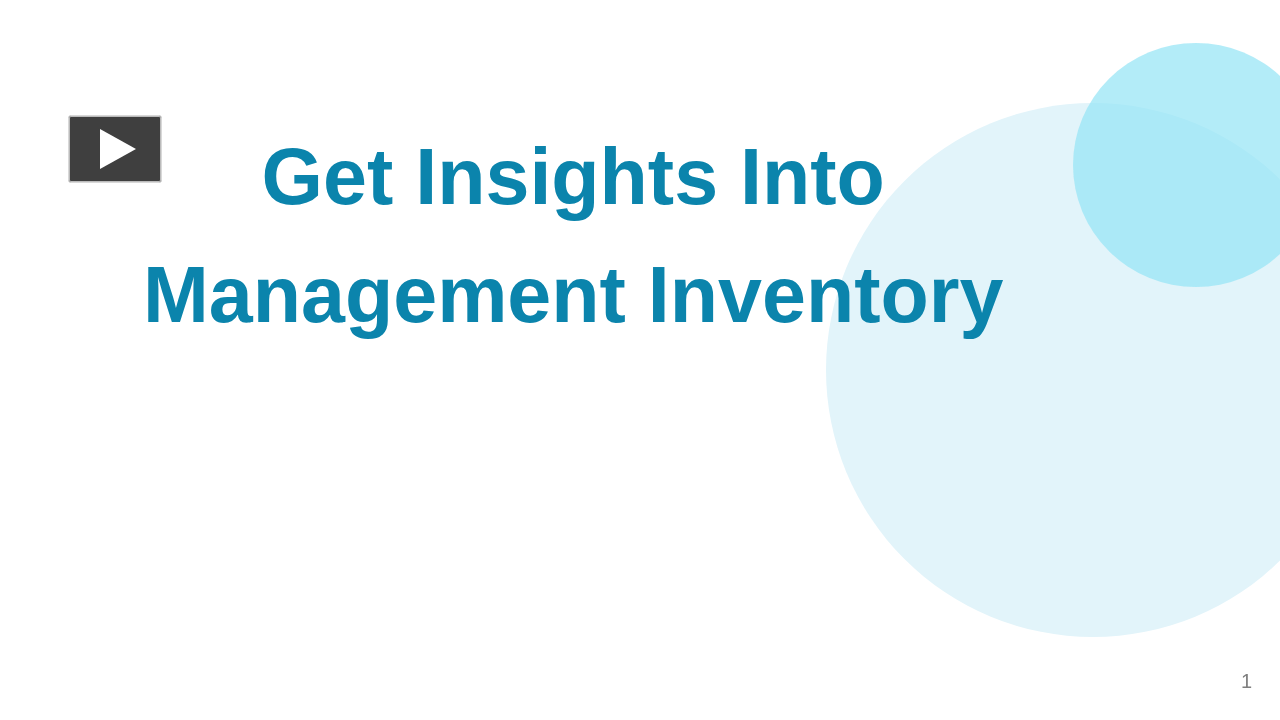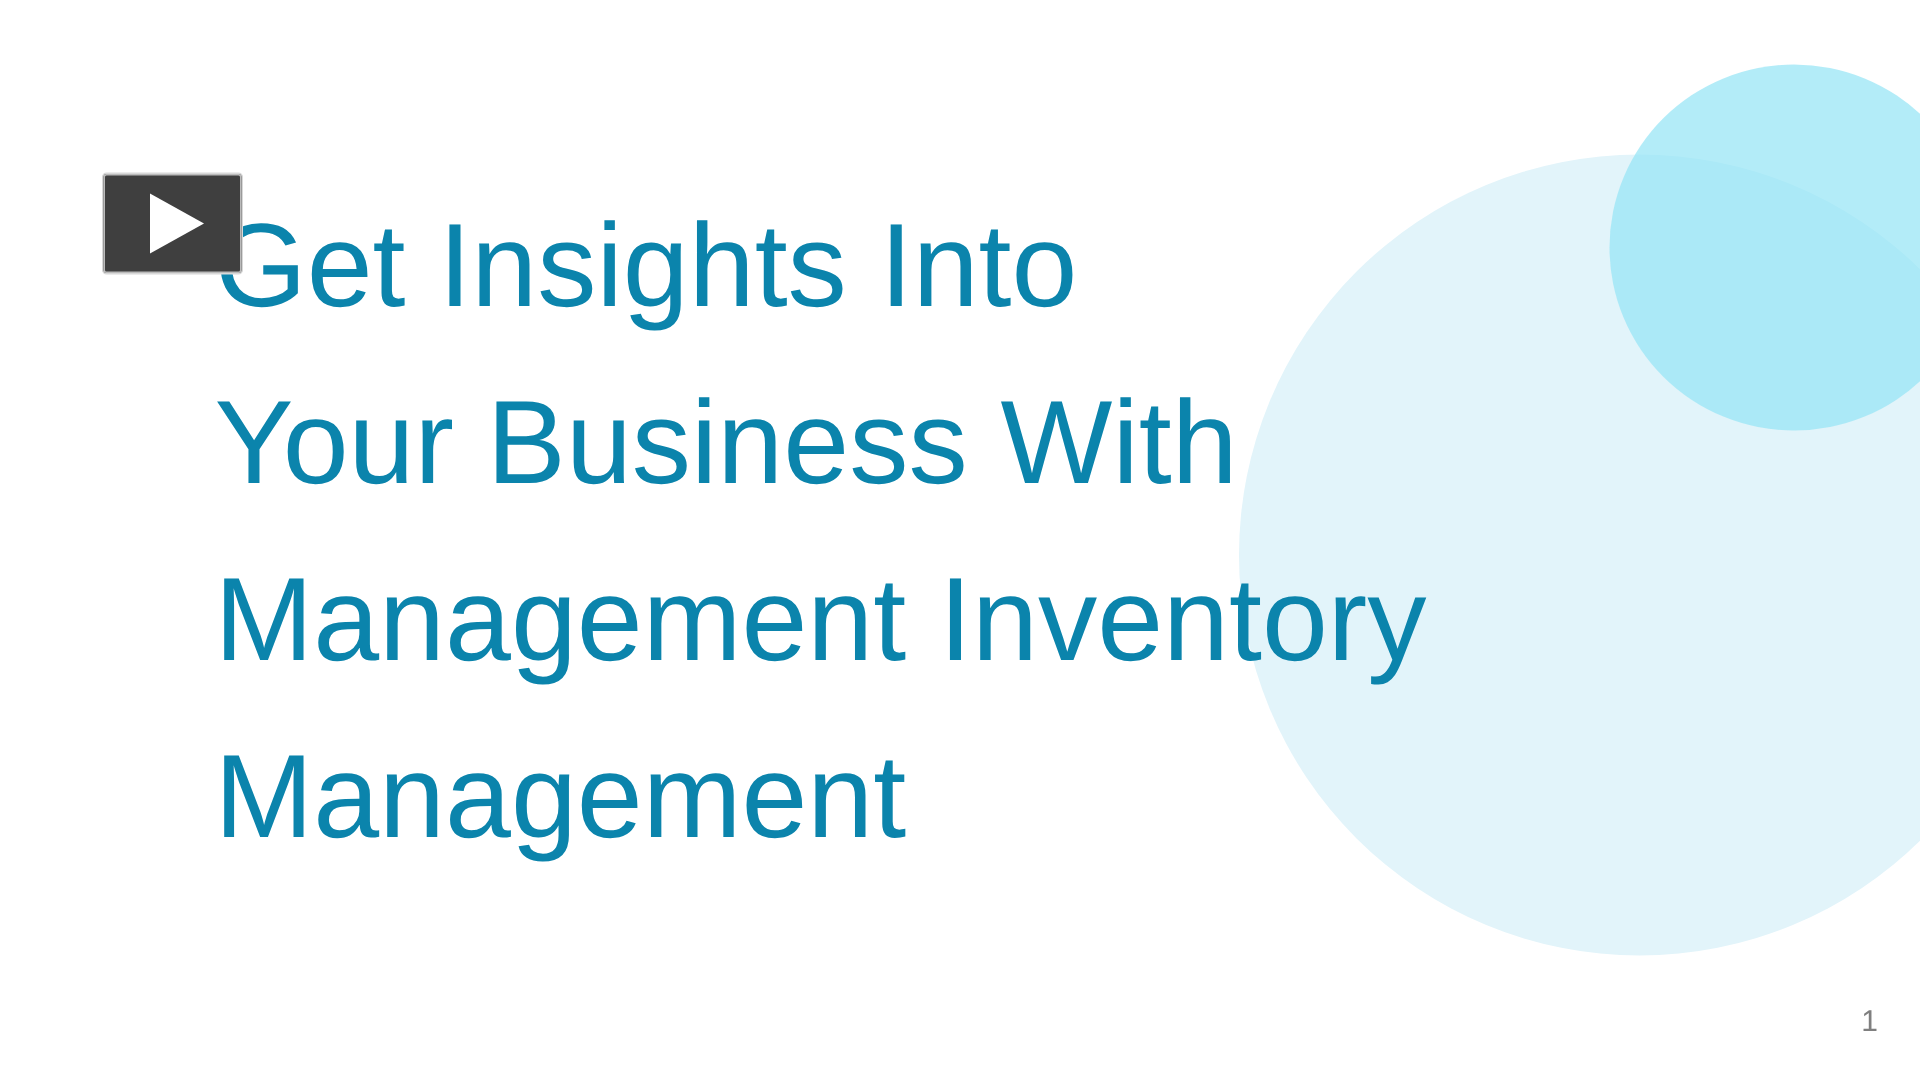--- a/index.html
+++ b/index.html
@@ -14,22 +14,22 @@
       left: 826px; top: 103px; width: 534px; height: 534px;
       background: #e2f4fa;
     }
     .circle-small {
       left: 1073px; top: 43px; width: 246px; height: 244px;
       background: rgba(150, 228, 245, 0.72);
     }
     .title {
       position: absolute; left: 143px; top: 118px; margin: 0;
       font-family: "Liberation Sans", sans-serif;
-      font-weight: normal; font-size: 79px; line-height: 118px;
-      color: #0b84ac; letter-spacing: 0px;
+      font-weight: bold; font-size: 79px; line-height: 118px;
+      color: #0b84ac; letter-spacing: 0px; text-align: center;
     }
     .title-line { display: block; white-space: nowrap; }
     .play-button {
       position: absolute; left: 68px; top: 115px; width: 94px; height: 68px;
       background: #3f3f3f; border: 1px solid #d8d8d8; border-radius: 3px;
       box-shadow: 0 0 0 1px #bbbbbb inset;
       display: flex; align-items: center; justify-content: center;
       cursor: pointer; box-sizing: border-box;
     }
     .play-triangle {
@@ -47,23 +47,21 @@
   </style>
 </head>
 <body>
 
 <div class="slide">
   <div class="circle circle-large"></div>
   <div class="circle circle-small"></div>
 
   <h1 class="title">
     <span class="title-line">Get Insights Into</span>
-    <span class="title-line">Your Business With</span>
     <span class="title-line">Management Inventory</span>
-    <span class="title-line">Management</span>
   </h1>
 
   <div class="play-button">
     <span class="play-triangle"></span>
   </div>
 
   <div class="slide-number">1</div>
 </div>
 
 </body></html>

